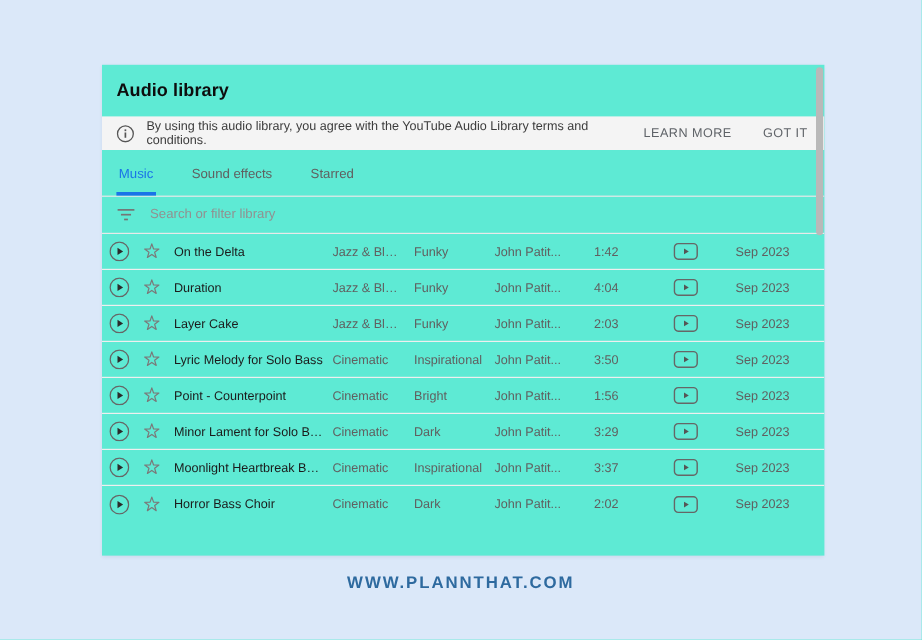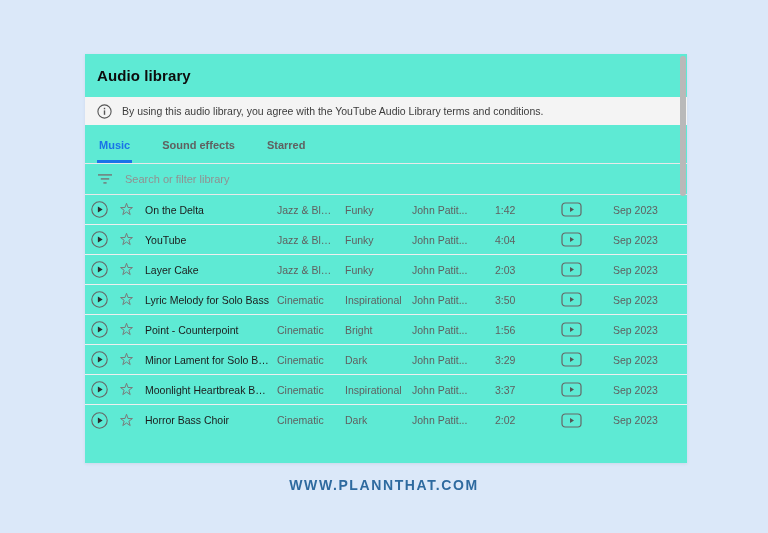--- a/index.html
+++ b/index.html
@@ -40,21 +40,21 @@
   }
 
   
   .tabs {
     display: flex; align-items: flex-end;
     height: 39px; padding: 0 12px;
     border-bottom: 1px solid #e9e9e9;
   }
   .tab {
     margin-right: 28px; padding: 0 2px 9px 2px;
-    font-size: 11px; font-weight: 700; color: #606060;
+    font-size: 11px; font-weight: 400; color: #606060;
     border-bottom: 3px solid transparent;
     cursor: pointer;
   }
   .tab.active { color: #1a73e8; border-bottom-color: #1a73e8; }
 
   
   .search-row {
     height: 31px; display: flex; align-items: center;
     padding: 0 12px; border-bottom: 1px solid #e9e9e9;
   }
@@ -114,20 +114,24 @@
 
   <div class="banner">
     <span class="info-wrap">
       <svg width="15" height="15" viewBox="0 0 15 15">
         <circle cx="7.5" cy="7.5" r="6.6" fill="none" stroke="#555" stroke-width="1.1"></circle>
         <rect x="6.8" y="6.4" width="1.4" height="4.4" fill="#555"></rect>
         <rect x="6.8" y="3.8" width="1.4" height="1.5" fill="#555"></rect>
       </svg>
     </span>
     <span class="banner-text">By using this audio library, you agree with the YouTube Audio Library terms and conditions.</span>
+    <span class="banner-actions">
+      <button class="banner-btn">LEARN MORE</button>
+      <button class="banner-btn">GOT IT</button>
+    </span>
   </div>
 
   <div class="tabs">
     <div class="tab active">Music</div>
     <div class="tab">Sound effects</div>
     <div class="tab">Starred</div>
   </div>
 
   <div class="search-row">
     <span class="filter-wrap">
@@ -174,21 +178,21 @@
           <svg width="17" height="17" viewBox="0 0 17 17">
             <circle cx="8.5" cy="8.5" r="7.7" fill="none" stroke="#666" stroke-width="1.1"></circle>
             <path d="M6.9 5.4 L11.6 8.5 L6.9 11.6 Z" fill="#2b2b2b"></path>
           </svg>
         </button>
         <button class="icon-btn">
           <svg width="15" height="15" viewBox="0 0 24 24">
             <polygon points="12,2 14.35,8.76 21.5,8.91 15.8,13.24 17.88,20.09 12,16 6.12,20.09 8.2,13.24 2.49,8.91 9.65,8.76" fill="none" stroke="#7a7a7a" stroke-width="1.6" stroke-linejoin="round"></polygon>
           </svg>
         </button>
-        <span class="cell track">YouTube</span>
+        <span class="cell track">Duration</span>
         <span class="cell">Jazz &amp; Blues</span>
         <span class="cell">Funky</span>
         <span class="cell">John Patit...</span>
         <span class="cell">4:04</span>
         <span class="license-cell" style="padding-left: 10px;">
           <button class="icon-btn">
             <svg width="21" height="15" viewBox="0 0 21 15">
               <rect x="1" y="1" width="19" height="13" rx="3.2" fill="none" stroke="#666" stroke-width="1.2"></rect>
               <path d="M9 5.1 L13 7.5 L9 9.9 Z" fill="#555"></path>
             </svg>

